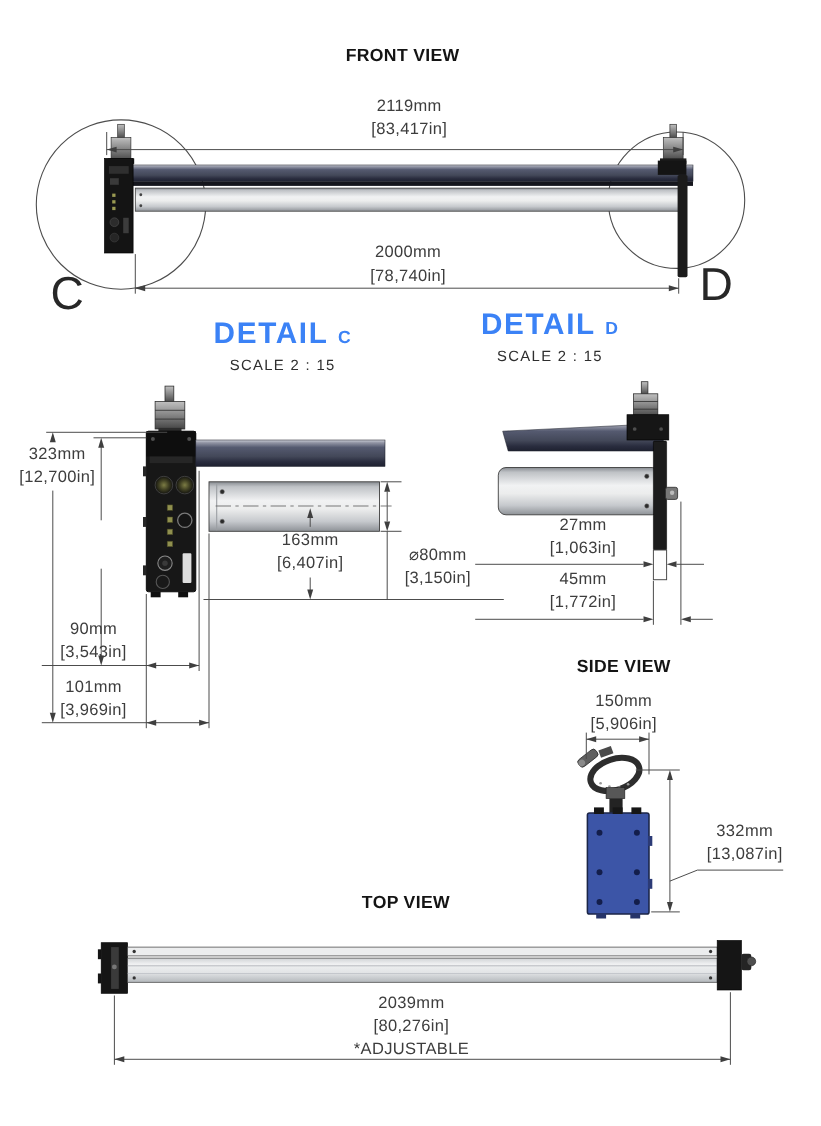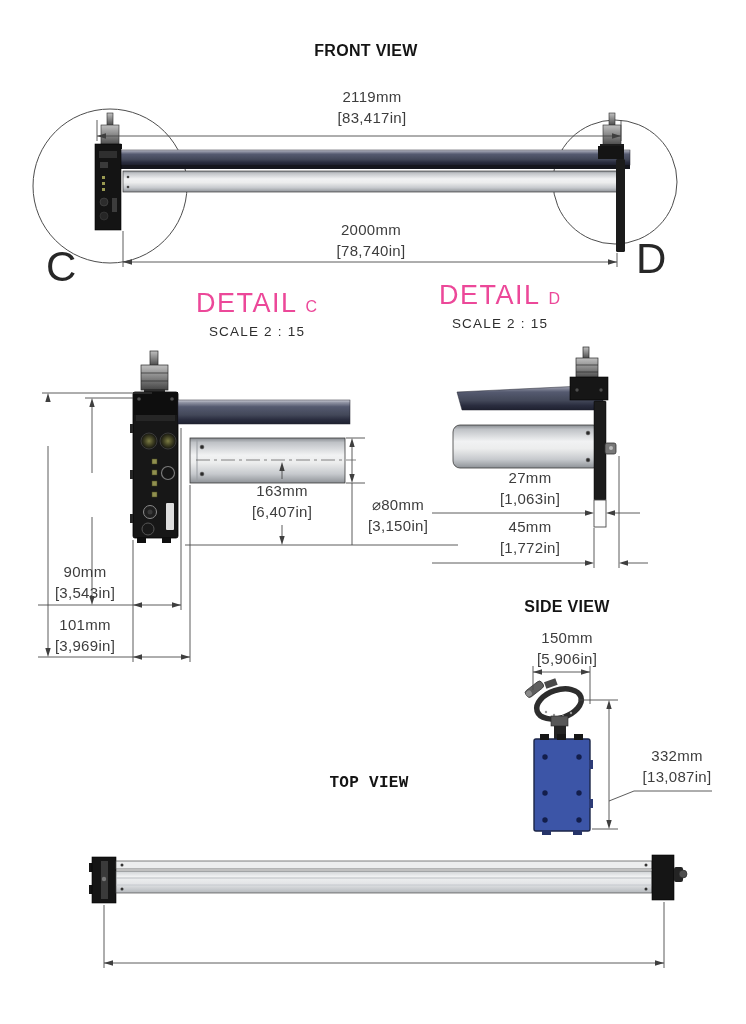--- a/index.html
+++ b/index.html
@@ -11,21 +11,21 @@
   .txt{position:absolute;z-index:2;}
   .vtitle{
     font-size:16px;font-weight:bold;color:#141414;letter-spacing:.3px;
     text-align:center;
   }
   .dim{
     text-align:center;color:#3d3d3d;font-size:15px;line-height:21px;
     letter-spacing:.3px;font-weight:400;
   }
   .detail-title{
-    text-align:center;color:#ec4899;font-weight:400;font-size:27px;
+    text-align:center;color:#3b82f6;font-weight:700;font-size:27px;
     letter-spacing:1.5px;
   }
   .detail-title .marker{font-size:16px;letter-spacing:1px;}
   .scale-note{
     text-align:center;color:#2e2e2e;font-size:13.5px;letter-spacing:1.2px;
     font-weight:300;
   }
   .circle-letter{
     color:#272727;font-size:42px;font-weight:300;line-height:42px;
   }
@@ -354,20 +354,24 @@
   <span class="marker">C</span>
 </div>
 <div class="txt scale-note" style="left:157px;top:324px;width:200px;">SCALE 2 : 15</div>
 
 <div class="txt detail-title" style="left:400px;top:280px;width:200px;">
   <span>DETAIL</span>
   <span class="marker">D</span>
 </div>
 <div class="txt scale-note" style="left:400px;top:316px;width:200px;">SCALE 2 : 15</div>
 
+<div class="txt dim" style="left:8px;top:402px;width:88px;">
+  <div>323mm</div>
+  <div>[12,700in]</div>
+</div>
 
 
 <div class="txt dim" style="left:237px;top:480px;width:90px;">
   <div>163mm</div>
   <div>[6,407in]</div>
 </div>
 
 <div class="txt dim" style="left:352px;top:494px;width:92px;">
   <div>⌀80mm</div>
   <div>[3,150in]</div>
@@ -398,16 +402,21 @@
 <div class="txt dim" style="left:522px;top:627px;width:90px;">
   <div>150mm</div>
   <div>[5,906in]</div>
 </div>
 
 <div class="txt dim" style="left:633px;top:745px;width:88px;">
   <div>332mm</div>
   <div>[13,087in]</div>
 </div>
 
-<div class="txt vtitle" style="left:289px;top:774px;width:160px;font-family:Liberation Mono, monospace;">TOP VIEW</div>
-
+<div class="txt vtitle" style="left:289px;top:812px;width:160px;">TOP VIEW</div>
+
+<div class="txt dim" style="left:294px;top:901px;width:160px;">
+  <div>2039mm</div>
+  <div>[80,276in]</div>
+  <div>*ADJUSTABLE</div>
+</div>
 
 </div>
 
 </body></html>

